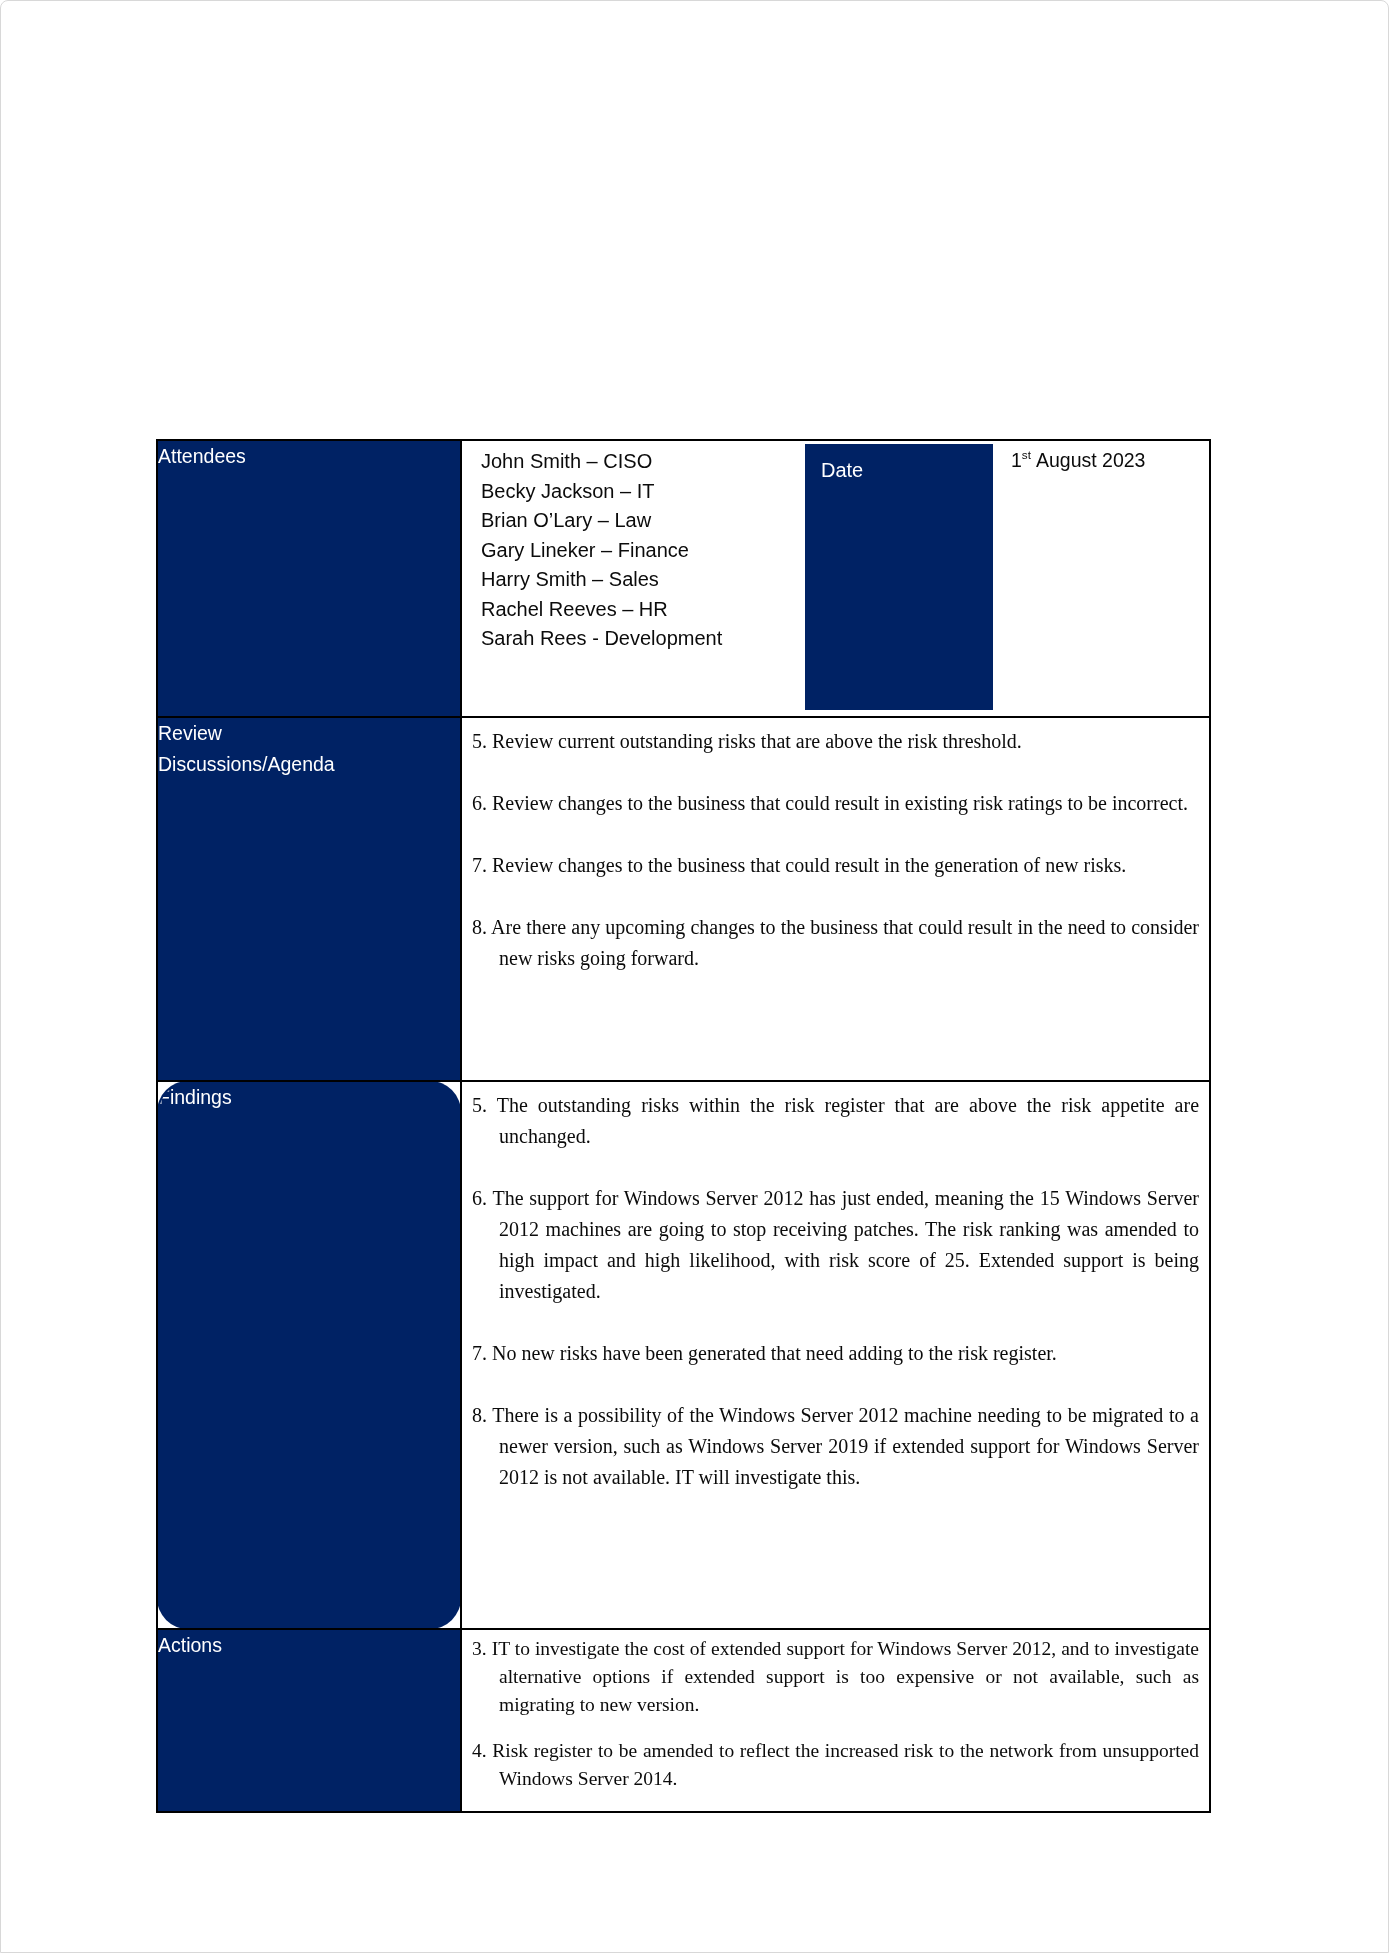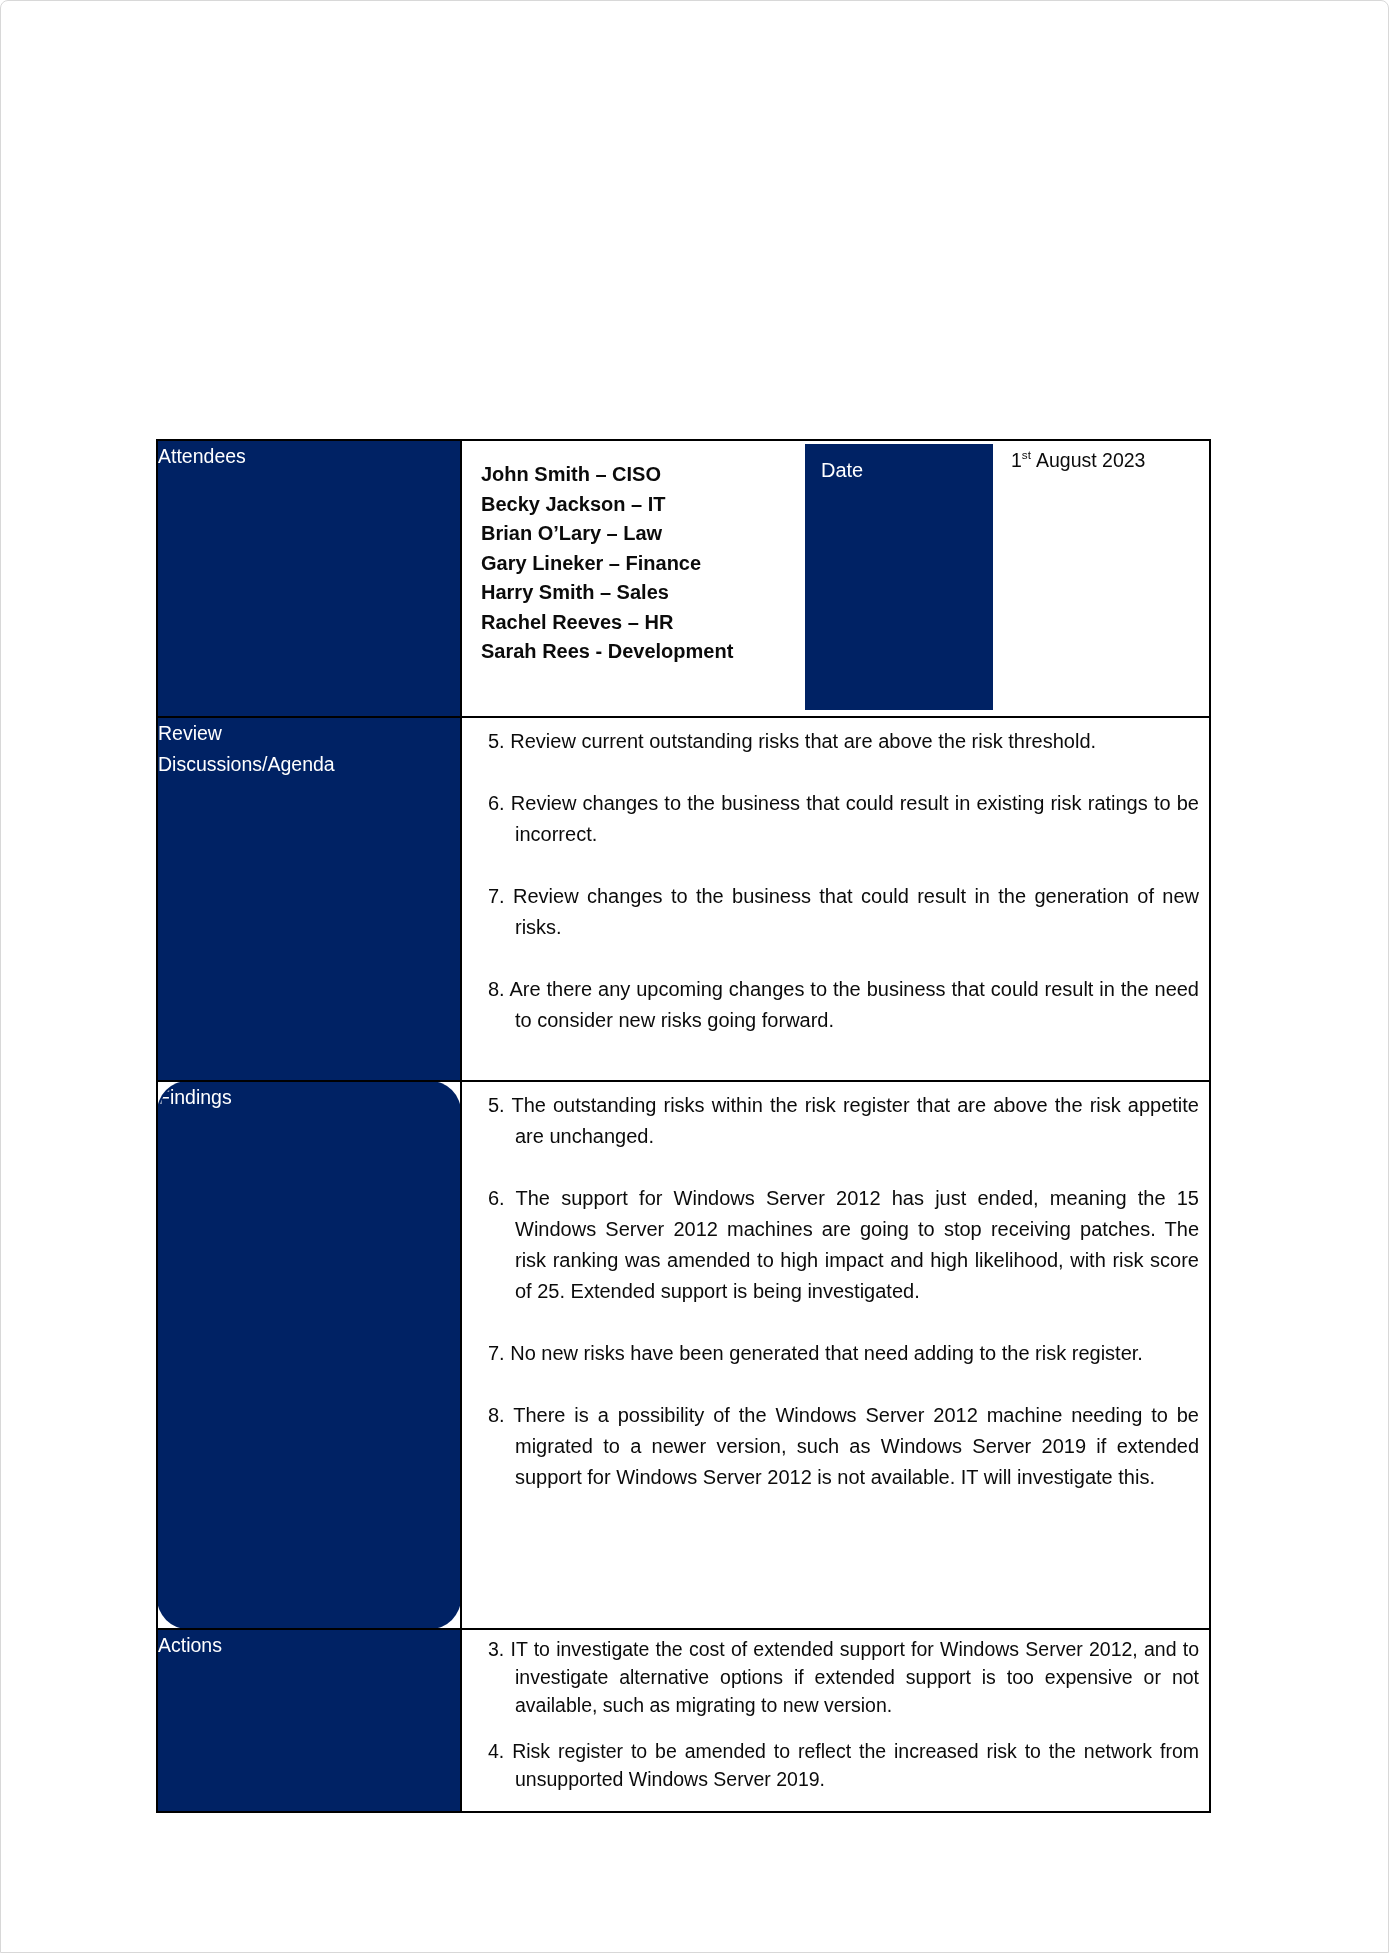--- a/index.html
+++ b/index.html
@@ -55,44 +55,45 @@
     font-size:19.5px;
     padding:12px 14px;
     line-height:31px;
   }
   td.content{
     background:#ffffff;
     font-size:20px;
   }
   
   td.r1c{position:relative;}
-  .names{padding:19px 0 0 19px;line-height:29.5px;font-weight:bold;}
+  .names{padding:6px 0 0 19px;line-height:29.5px;}
   .dateblock{
     position:absolute;left:343px;top:3px;
     width:188px;height:266px;
     background:var(--navy);
     color:#ffffff;
     font-size:20px;
     padding:15px 0 12px 16px;
     box-sizing:border-box;
   }
   .dateval{
     position:absolute;left:549px;top:7px;
     font-size:19.5px;color:#0b0b0b;
   }
   .dateval sup{font-size:60%;}
   .date-rest{margin-left:5px;}
   
   .items{padding:8px 10px 0 10px;}
   p.item{
-    margin:0 0 31px 16px;
+    margin:0 0 31px 0;
     padding-left:27px;
     text-indent:-27px;
     text-align:justify;
     line-height:31px;
+    font-family:Liberation Serif, serif;
   }
   p.item:last-child{margin-bottom:0;}
   
   tr.r4 .items{padding-top:5px;}
   tr.r4 p.item{line-height:28px;margin-bottom:18px;font-size:19.5px;}
 </style>
 </head>
 <body>
 
 <div class="page">
@@ -150,20 +151,20 @@
           <p class="item"><span class="num">8.</span> <span>There is a possibility of the Windows Server 2012 machine needing to be migrated to a newer version, such as Windows Server 2019 if extended support for Windows Server 2012 is not available. IT will investigate this.</span></p>
         </div>
       </td>
     </tr>
 
     <tr class="r4">
       <td class="label">Actions</td>
       <td class="content">
         <div class="items">
           <p class="item"><span class="num">3.</span> <span>IT to investigate the cost of extended support for Windows Server 2012, and to investigate alternative options if extended support is too expensive or not available, such as migrating to new version.</span></p>
-          <p class="item"><span class="num">4.</span> <span>Risk register to be amended to reflect the increased risk to the network from unsupported Windows Server 2019.</span></p>
+          <p class="item"><span class="num">4.</span> <span>Risk register to be amended to reflect the increased risk to the network from unsupported Windows Server 2014.</span></p>
         </div>
       </td>
     </tr>
 
   </tbody>
     </table>
 </div>
 
 </body></html>

